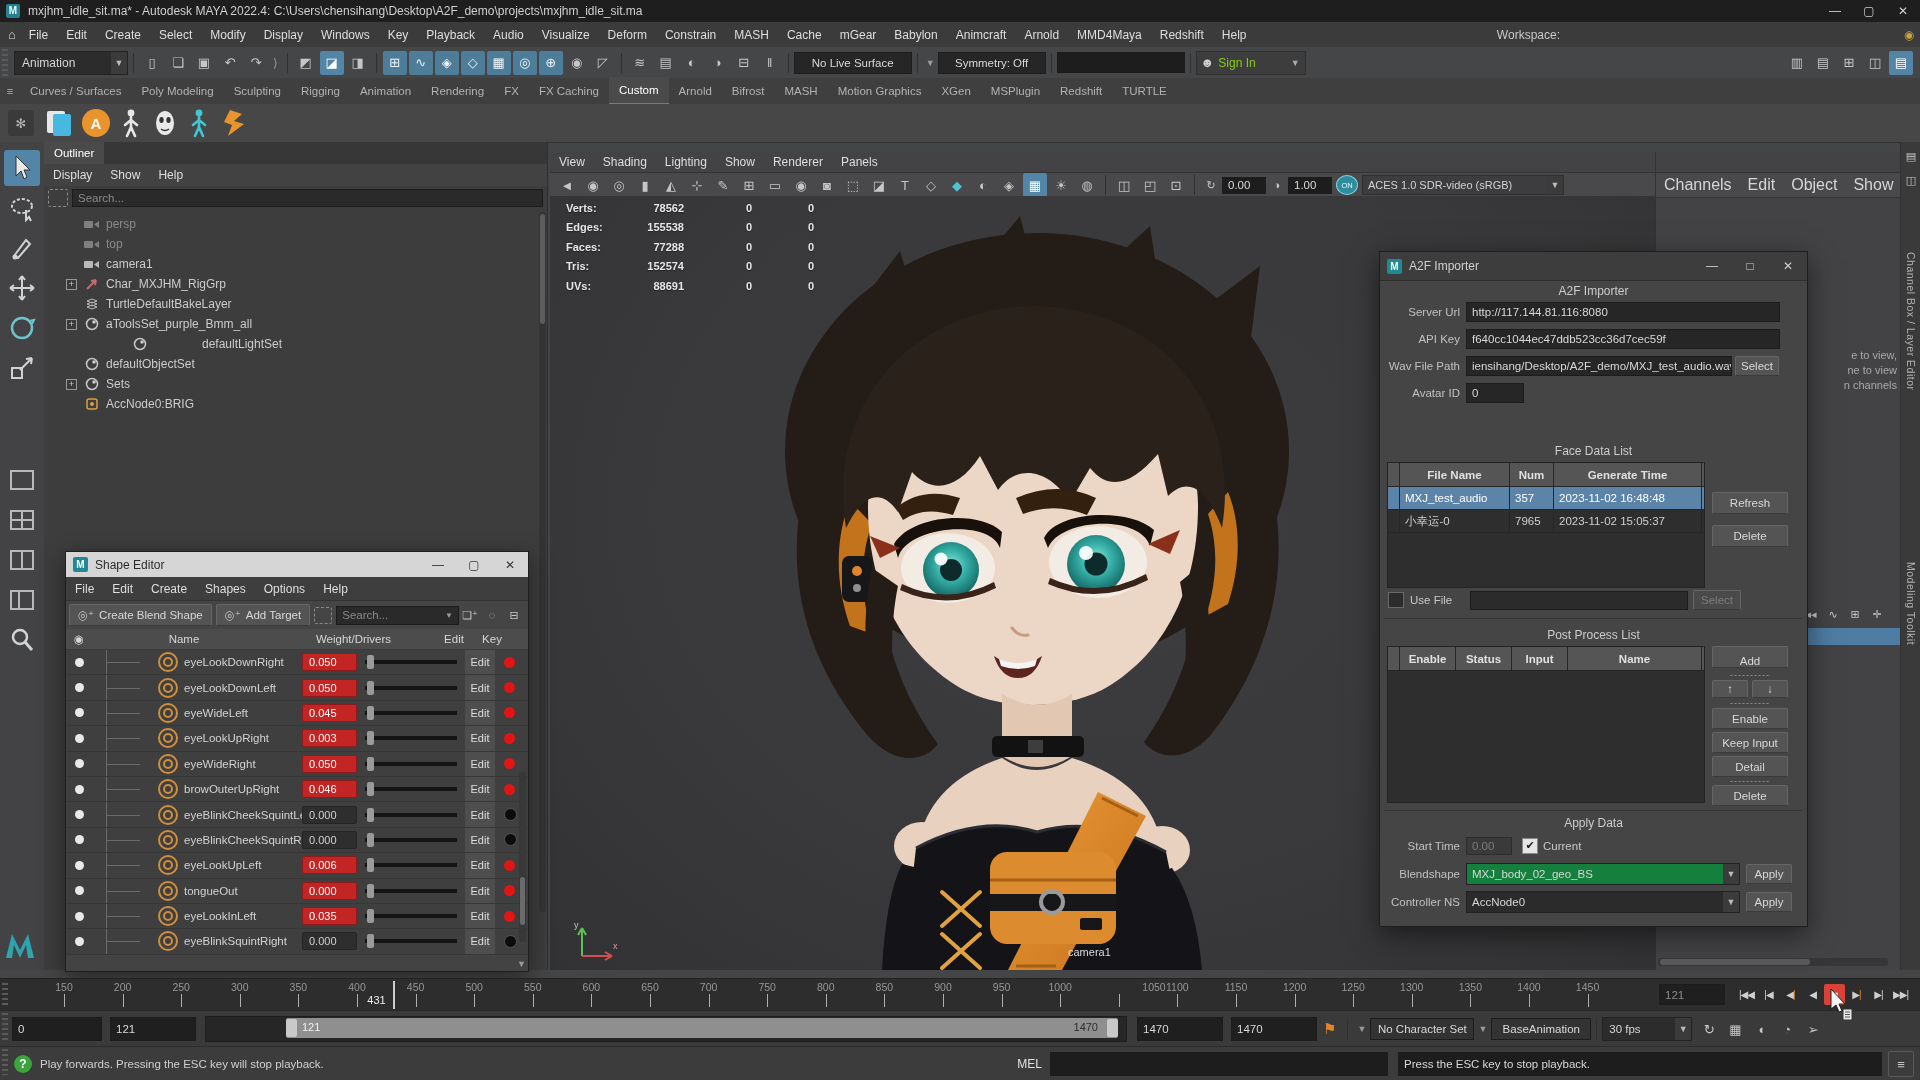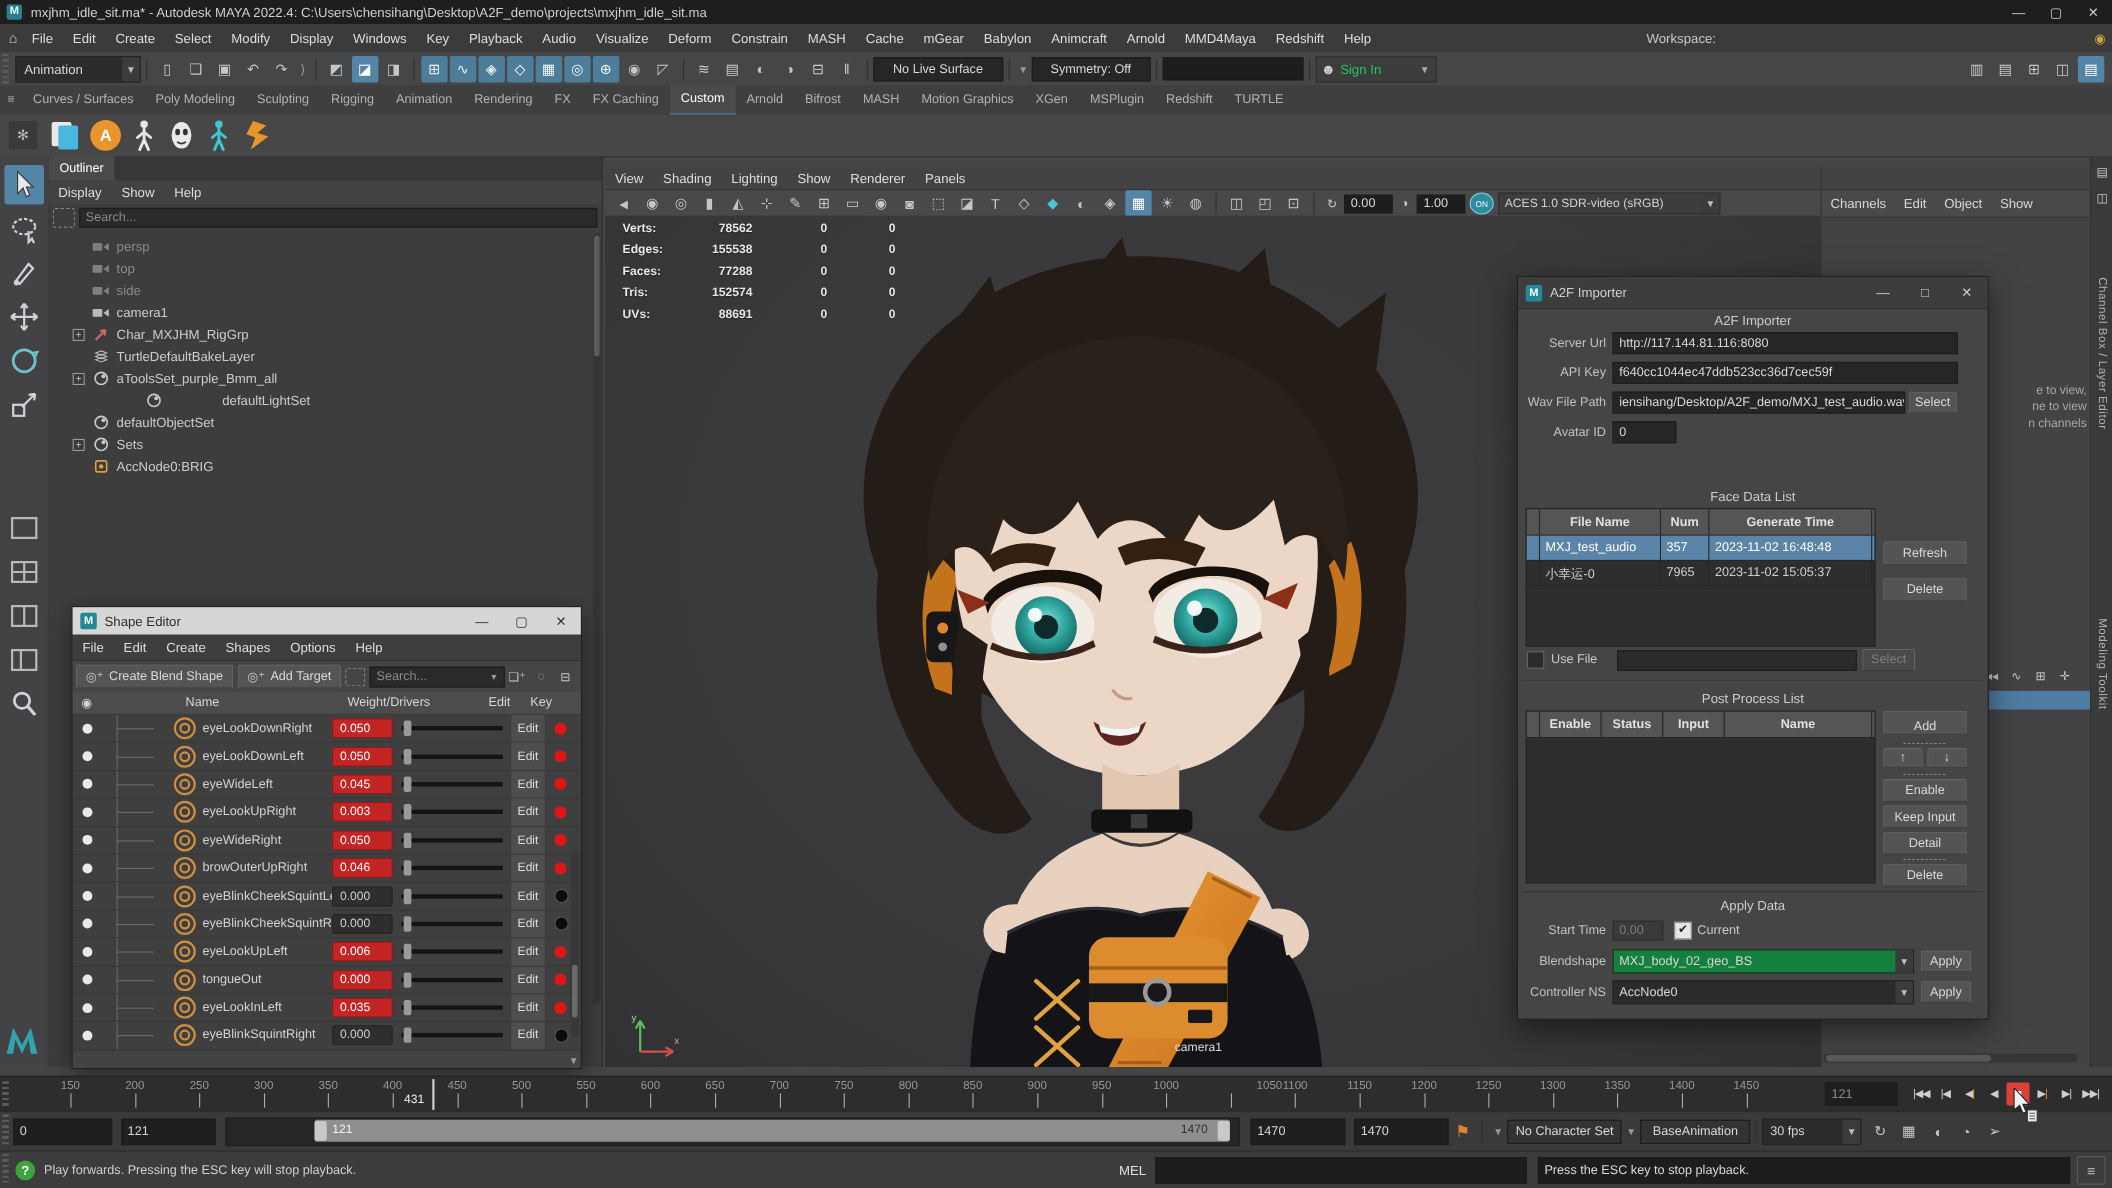--- a/index.html
+++ b/index.html
@@ -54,21 +54,21 @@
   .tickline{position:absolute;top:15px;width:1px;height:13px;background:#aeaeae;margin-left:0;}
   .pbtn{width:21px;height:21px;display:flex;align-items:center;justify-content:center;color:#cfcfcf;font-size:10px;letter-spacing:-1px;margin-left:1px;border-radius:2px;}
   .pbtn.stop{background:#d84238;color:#fff;}
   .pbtn .mk{color:#e0862a;}
   .statrow{display:flex;font-size:11px;color:#e6e6e6;font-weight:bold;height:19.5px;align-items:center;text-shadow:0 1px 1px #222;}
   .statrow b{width:52px;font-weight:bold;}
   .statrow i{font-style:normal;width:66px;text-align:right;}
   .statrow u{text-decoration:none;width:68px;text-align:right;}
   .statrow s{text-decoration:none;width:62px;text-align:right;}
   .vtext{writing-mode:vertical-rl;font-size:10.5px;color:#b0b0b0;letter-spacing:.5px;}
-  .chmenu{padding:0 8px;font-size:12px;color:#d6d6d6;}
+  .chmenu{padding:0 8px;font-size:16px;color:#d6d6d6;}
 </style>
 </head>
 <body>
 
 <div id="app">
 
   <div class="abs row" style="left:0;top:0;width:1920px;height:22px;background:#1e1e1e;">
     <div style="width:14px;height:14px;margin:0 8px 0 6px;background:#2a7f8f;border-radius:2px;color:#dff;font-size:10px;font-weight:bold;text-align:center;line-height:14px;">M</div>
     <div style="font-size:12px;color:#cfcfcf;white-space:nowrap;">mxjhm_idle_sit.ma* - Autodesk MAYA 2022.4: C:\Users\chensihang\Desktop\A2F_demo\projects\mxjhm_idle_sit.ma</div>
     <div style="flex:1"></div>
@@ -161,21 +161,21 @@
     <div class="vsep"></div>
     <div style="color:#9a9a9a;font-size:9px;margin:0 3px;">▼</div>
     <div class="field" style="width:108px;height:22px;justify-content:center;">
         <span>Symmetry: Off</span>
       </div>
     <div class="vsep"></div>
     <div class="field" style="width:128px;height:21px;background:#1d1d1d;"></div>
     <div class="vsep"></div>
     <div class="row" style="width:108px;height:22px;background:#3d3d3d;border:1px solid #2f2f2f;">
       <span style="color:#cfcfcf;font-size:13px;padding:0 4px;">☻</span>
-      <span style="font-size:12px;color:#22c55e;flex:1;">Sign In</span>
+      <span style="font-size:12px;color:#84cc16;flex:1;">Sign In</span>
       <span style="color:#aaa;font-size:9px;padding-right:5px;">▼</span>
     </div>
     <div style="flex:1"></div>
     <div id="tb-right" class="row" style="margin-right:6px;">
         <span class="ic">▥</span>
         <span class="ic">▤</span>
         <span class="ic">⊞</span>
         <span class="ic">◫</span>
         <span class="ic act">▤</span>
       </div>
@@ -341,30 +341,20 @@
         </div>
         <div class="outrow" style="padding-left: 22px;">
           <span class="expspace"></span>
           <span style="width: 20px; display: flex; justify-content: center; margin-right: 4px;">
             <svg width="16" height="12" viewBox="0 0 16 12">
               <rect x="0" y="3" width="9" height="7" rx="1" fill="#7f7f7f"></rect>
               <path d="M10,6.5 L15,3 V10 Z" fill="#7f7f7f"></path>
             </svg>
           </span>
           <span class="lbl muted">top</span>
-        </div>
-        <div class="outrow" style="padding-left: 22px;">
-          <span class="expspace"></span>
-          <span style="width: 20px; display: flex; justify-content: center; margin-right: 4px;">
-            <svg width="16" height="12" viewBox="0 0 16 12">
-              <rect x="0" y="3" width="9" height="7" rx="1" fill="#7f7f7f"></rect>
-              <path d="M10,6.5 L15,3 V10 Z" fill="#7f7f7f"></path>
-            </svg>
-          </span>
-          <span class="lbl muted">side</span>
         </div>
         <div class="outrow" style="padding-left: 22px;">
           <span class="expspace"></span>
           <span style="width: 20px; display: flex; justify-content: center; margin-right: 4px;">
             <svg width="16" height="12" viewBox="0 0 16 12">
               <rect x="0" y="3" width="9" height="7" rx="1" fill="#b9b9b9"></rect>
               <path d="M10,6.5 L15,3 V10 Z" fill="#b9b9b9"></path>
             </svg>
           </span>
           <span class="lbl">camera1</span>

